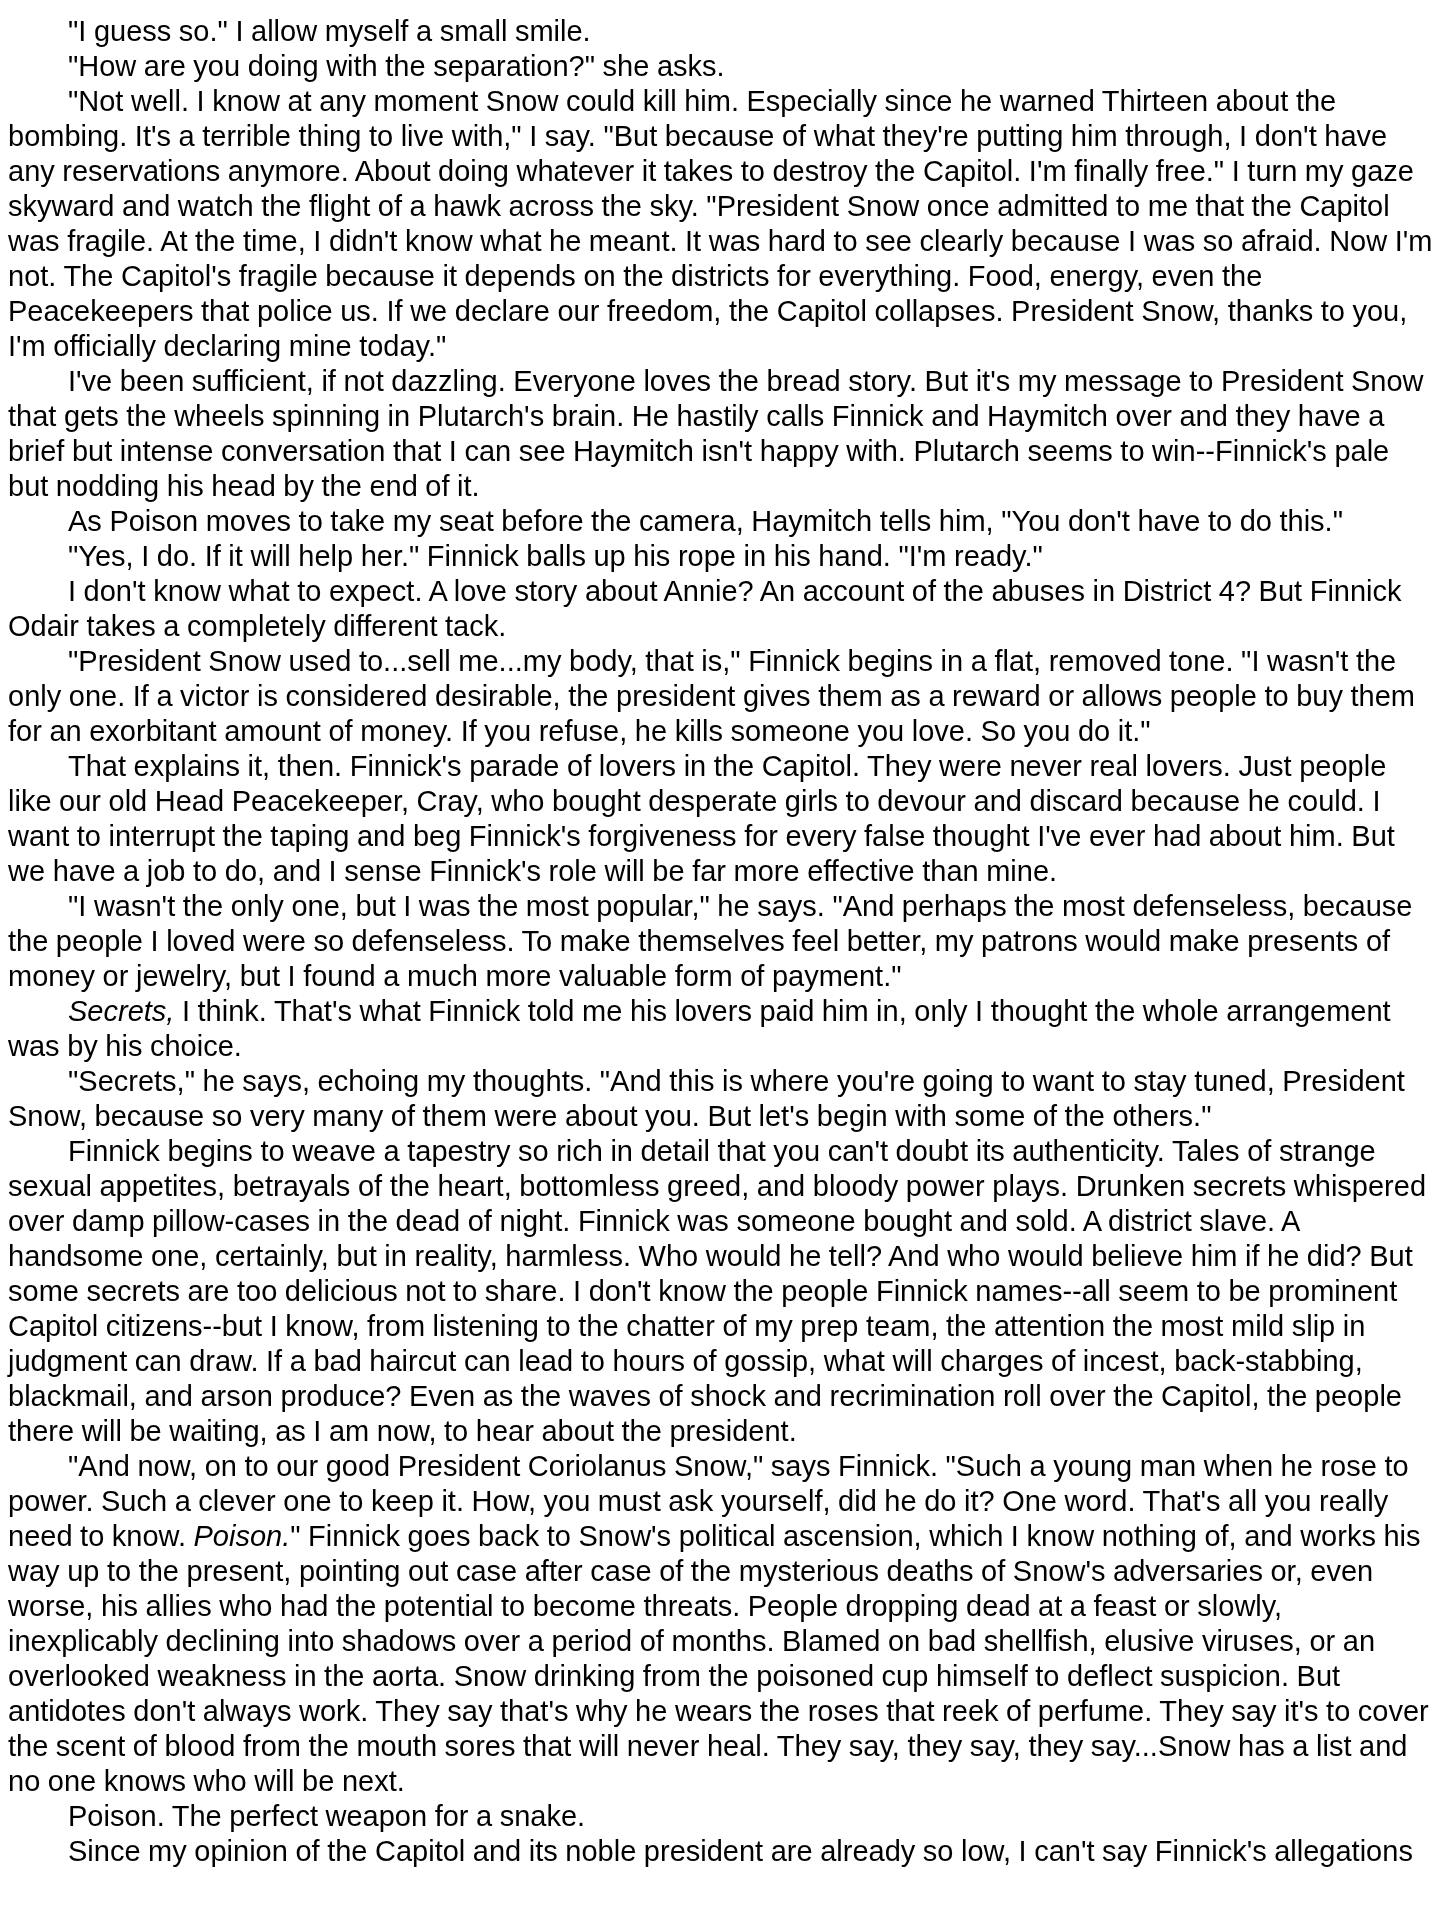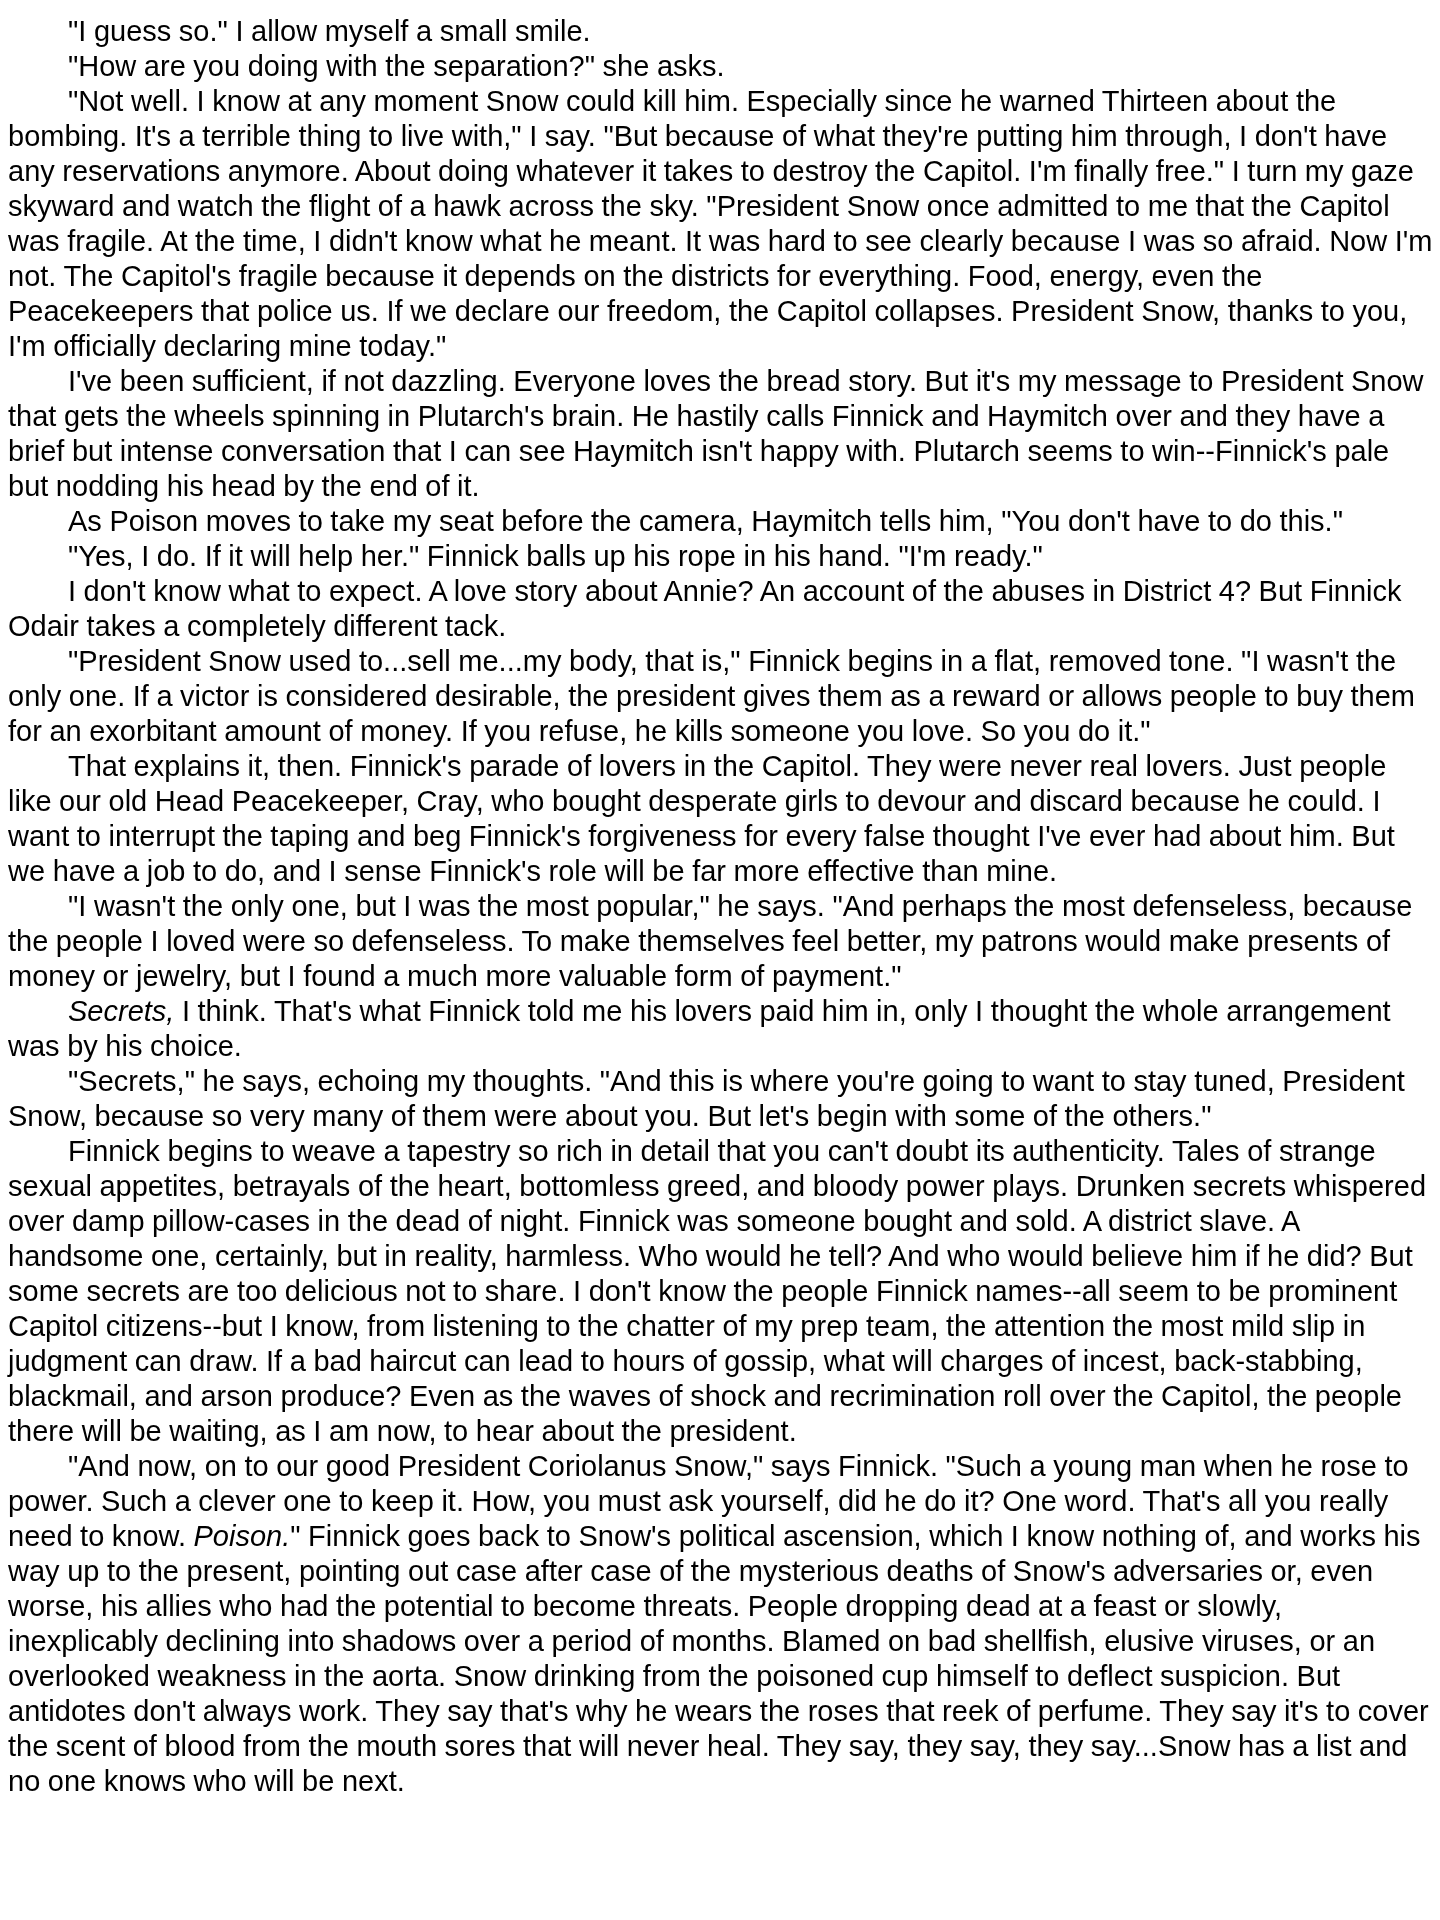--- a/index.html
+++ b/index.html
@@ -46,14 +46,16 @@
       <p><span>As Poison moves to take my seat before the camera, Haymitch tells him, "You don't have to do this."</span></p>
       <p><span>"Yes, I do. If it will help her." Finnick balls up his rope in his hand. "I'm ready."</span></p>
       <p><span>I don't know what to expect. A love story about Annie? An account of the abuses in District 4? But Finnick Odair takes a completely different tack.</span></p>
       <p><span>"President Snow used to...sell me...my body, that is," Finnick begins in a flat, removed tone. "I wasn't the only one. If a victor is considered desirable, the president gives them as a reward or allows people to buy them for an exorbitant amount of money. If you refuse, he kills someone you love. So you do it."</span></p>
       <p><span>That explains it, then. Finnick's parade of lovers in the Capitol. They were never real lovers. Just people like our old Head Peacekeeper, Cray, who bought desperate girls to devour and discard because he could. I want to interrupt the taping and beg Finnick's forgiveness for every false thought I've ever had about him. But we have a job to do, and I sense Finnick's role will be far more effective than mine.</span></p>
       <p><span>"I wasn't the only one, but I was the most popular," he says. "And perhaps the most defenseless, because the people I loved were so defenseless. To make themselves feel better, my patrons would make presents of money or jewelry, but I found a much more valuable form of payment."</span></p>
       <p><span class="italic">Secrets,</span><span> I think. That's what Finnick told me his lovers paid him in, only I thought the whole arrangement was by his choice.</span></p>
       <p><span>"Secrets," he says, echoing my thoughts. "And this is where you're going to want to stay tuned, President Snow, because so very many of them were about you. But let's begin with some of the others."</span></p>
       <p><span>Finnick begins to weave a tapestry so rich in detail that you can't doubt its authenticity. Tales of strange sexual appetites, betrayals of the heart, bottomless greed, and bloody power plays. Drunken secrets whispered over damp pillow-cases in the dead of night. Finnick was someone bought and sold. A district slave. A handsome one, certainly, but in reality, harmless. Who would he tell? And who would believe him if he did? But some secrets are too delicious not to share. I don't know the people Finnick names--all seem to be prominent Capitol citizens--but I know, from listening to the chatter of my prep team, the attention the most mild slip in judgment can draw. If a bad haircut can lead to hours of gossip, what will charges of incest, back-stabbing, blackmail, and arson produce? Even as the waves of shock and recrimination roll over the Capitol, the people there will be waiting, as I am now, to hear about the president.</span></p>
       <p><span>"And now, on to our good President Coriolanus Snow," says Finnick. "Such a young man when he rose to power. Such a clever one to keep it. How, you must ask yourself, did he do it? One word. That's all you really need to know. </span><span class="italic">Poison.</span><span>" Finnick goes back to Snow's political ascension, which I know nothing of, and works his way up to the present, pointing out case after case of the mysterious deaths of Snow's adversaries or, even worse, his allies who had the potential to become threats. People dropping dead at a feast or slowly, inexplicably declining into shadows over a period of months. Blamed on bad shellfish, elusive viruses, or an overlooked weakness in the aorta. Snow drinking from the poisoned cup himself to deflect suspicion. But antidotes don't always work. They say that's why he wears the roses that reek of perfume. They say it's to cover the scent of blood from the mouth sores that will never heal. They say, they say, they say...Snow has a list and no one knows who will be next.</span></p>
+      <p><span>Poison. The perfect weapon for a snake.</span></p>
+      <p><span>Since my opinion of the Capitol and its noble president are already so low, I can't say Finnick's allegations</span></p>
     </div>
 </div>
 
 </body></html>

